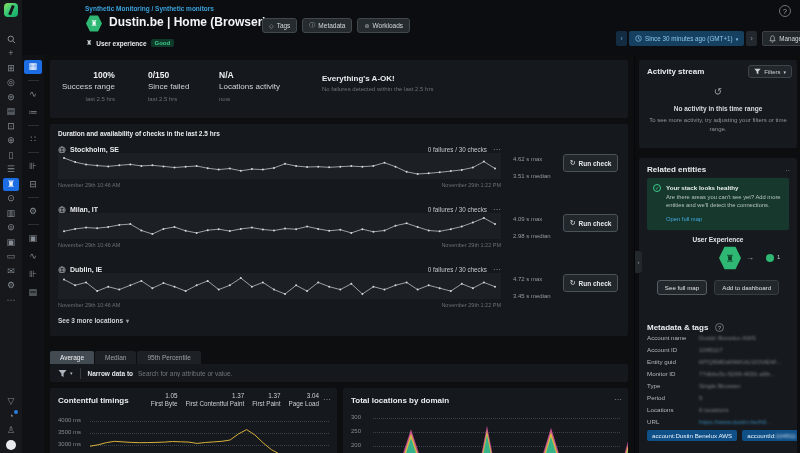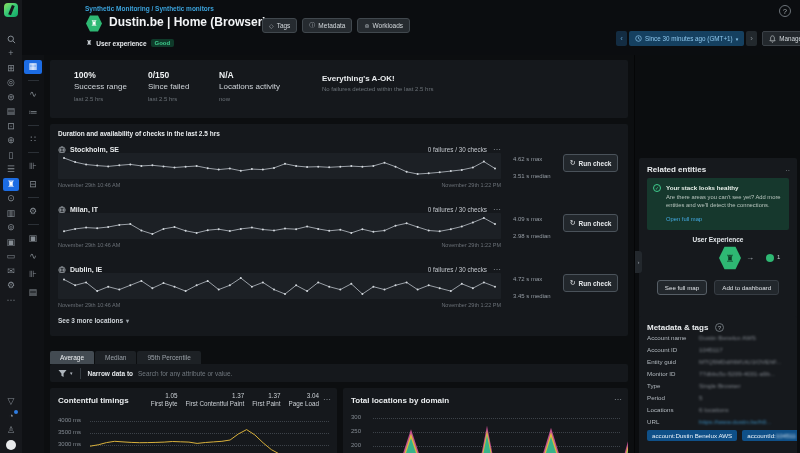--- a/index.html
+++ b/index.html
@@ -249,21 +249,21 @@
         </svg>
       <span>Manage alerts</span>
     </div>
   </div>
 </div>
 
 <div id="main">
 
   <div class="card" id="stats-card">
     <div id="stats-groups">
-        <div class="stat" style="left: 24px;">
+        <div class="stat" style="left: 12px; text-align: right;">
           <div class="v">100%</div>
           <div class="l">Success range</div>
           <div class="s">last 2.5 hrs</div>
         </div>
         <div class="stat" style="left: 98px;">
           <div class="v">0/150</div>
           <div class="l">Since failed</div>
           <div class="s">last 2.5 hrs</div>
         </div>
         <div class="stat" style="left: 169px;">
@@ -575,20 +575,33 @@
         <polygon points="278.08,114.00000000000001 289,75.0 299.92,114.00000000000001" fill="#ddb93c"></polygon>
         <polygon points="279.76,114.00000000000001 289,81.0 298.24,114.00000000000001" fill="#c14b4b"></polygon>
         <polygon points="281.44,114.00000000000001 289,87.0 296.56,114.00000000000001" fill="#4e87c7"></polygon>
         <polygon points="283.54,114.00000000000001 289,94.5 294.46,114.00000000000001" fill="#38b28a"></polygon>
       </svg>
   </div>
 </div>
 
 <div id="right">
 
+  <div class="card" id="activity-card">
+    <div class="rp-title">Activity stream</div>
+    <div id="filters-btn">
+      <svg width="7" height="7" viewBox="0 0 10 10">
+          <path d="M0.5 1h9L6.2 5v3.8L3.8 7.6V5Z" fill="#ccd1d6"></path>
+        </svg>
+      <span>Filters</span>
+        <span class="caret">▾</span>
+    </div>
+    <div id="act-icon">↺</div>
+    <div id="act-title">No activity in this time range</div>
+    <div id="act-body">To see more activity, try adjusting your filters or time range.</div>
+  </div>
 
   <div class="card" id="related-card">
     <div class="rp-title">Related entities</div>
     <div id="rel-dots">..</div>
     <div id="healthy-box">
       <div id="healthy-check">✓</div>
       <div id="healthy-title">Your stack looks healthy</div>
       <div id="healthy-body">Are there areas you can't see yet? Add more entities and we'll detect the connections.</div>
       <div id="open-map">Open full map</div>
     </div>

